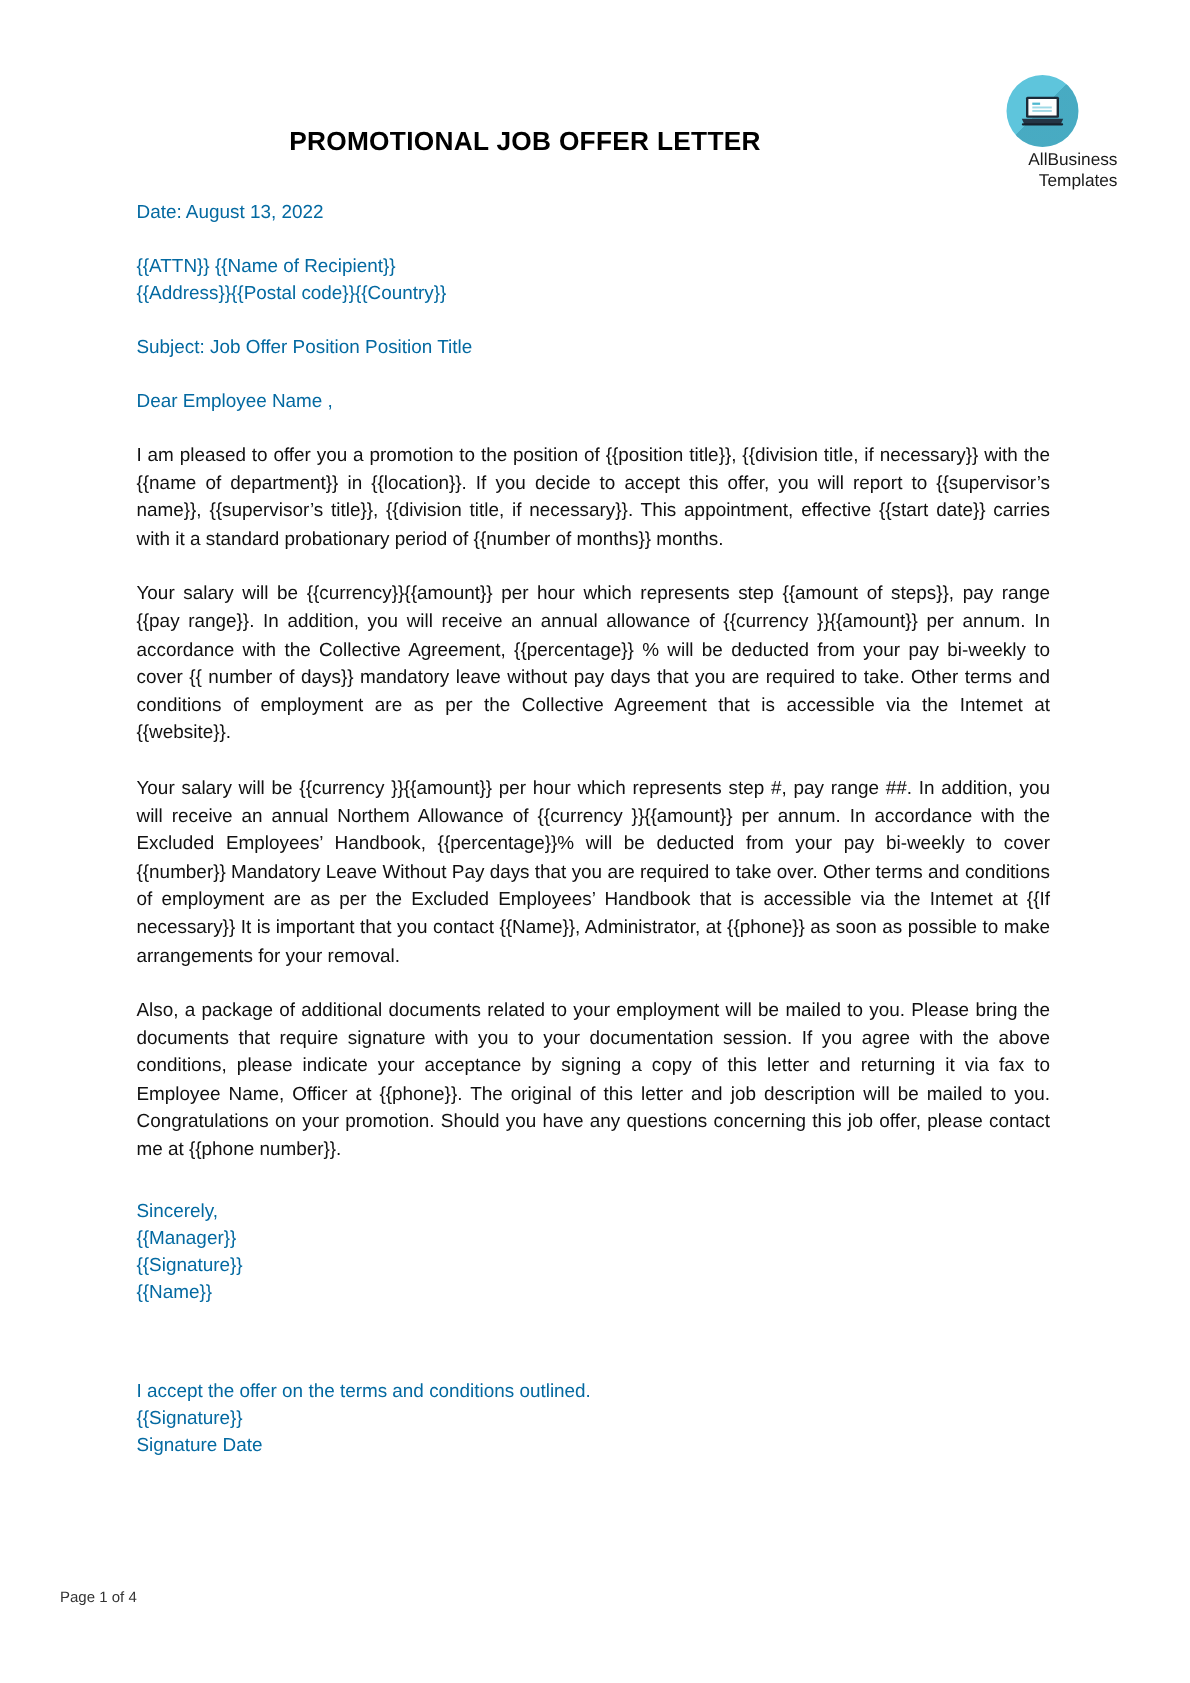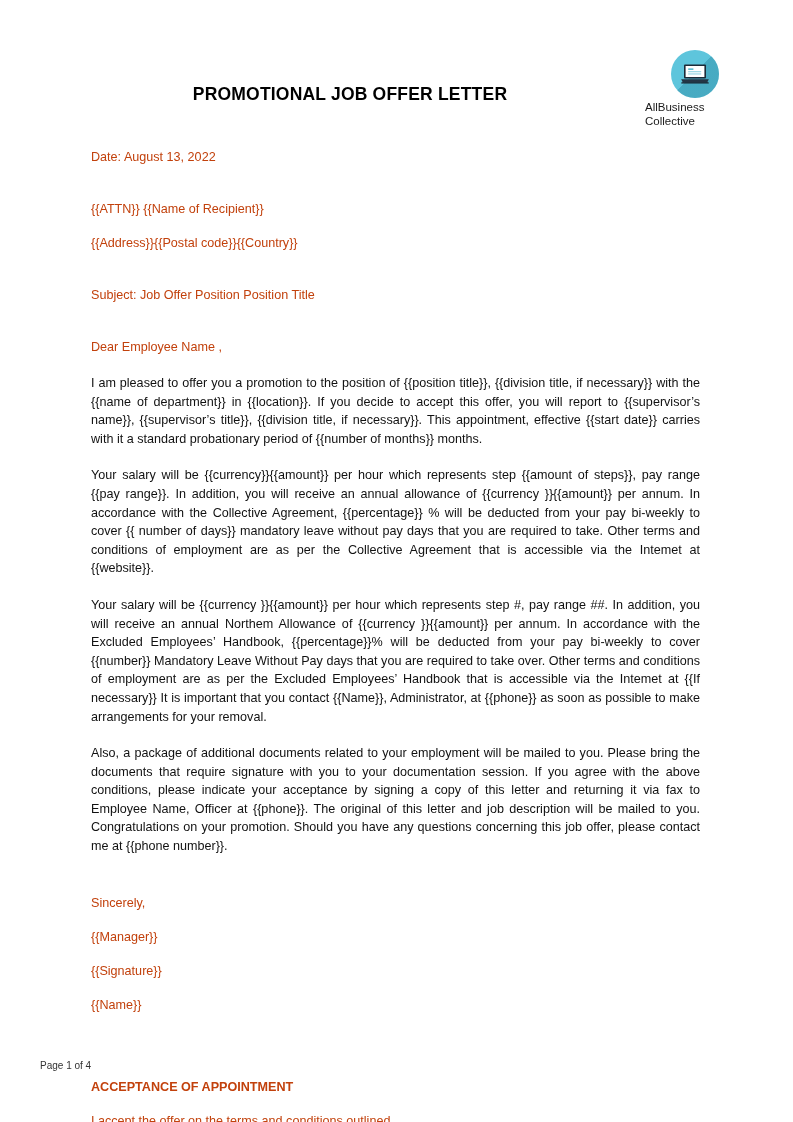--- a/index.html
+++ b/index.html
@@ -22,21 +22,21 @@
     height: 1122px;
     background: #ffffff;
   }
 
   
   .logo-block {
     position: absolute;
     top: 50px;
     left: 645px;
     width: 100px;
-    text-align: left;
+    text-align: right;
   }
   .logo-mark {
     width: 48px;
     height: 48px;
     margin: 0 auto 3px auto;
     border-radius: 50%;
     background: #5ec5dc;
     position: relative;
     overflow: hidden;
   }
@@ -76,22 +76,21 @@
   .body-area {
     position: absolute;
     left: 91px;
     top: 132px;
     width: 609px;
   }
 
   .line {
     font-size: 12.6px;
     line-height: 18px;
-    color: #c2410c;
-    margin-top: 16px;
+    color: #0369a1;
   }
   .para {
     font-size: 12.6px;
     line-height: 18.6px;
     text-align: justify;
     color: #111;
     margin: 0;
   }
   .gap-sm { height: 18px; }
   .gap-md { height: 18px; }
@@ -124,21 +123,21 @@
         <rect x="5.6" y="3" width="18.8" height="11" fill="#ffffff"></rect>
         <rect x="8.2" y="5.4" width="5.2" height="1.5" fill="#4fb8cf"></rect>
         <rect x="8.2" y="8" width="13" height="1.3" fill="#9fd9e6"></rect>
         <rect x="8.2" y="10.3" width="13" height="1.3" fill="#9fd9e6"></rect>
         <path d="M1.2 16.2 H28.8 L27.2 19.6 H2.8 Z" fill="#243545"></path>
         <rect x="1.2" y="19.2" width="27.6" height="1.4" rx="0.7" fill="#16212c"></rect>
       </svg>
     </div>
     <div class="logo-text">
       <div>AllBusiness</div>
-      <div>Collective</div>
+      <div>Templates</div>
     </div>
   </div>
 
   <div class="doc-title">PROMOTIONAL JOB OFFER LETTER</div>
 
   <div class="body-area">
 
     <div class="line">Date:  August 13, 2022</div>
     <div class="gap-md"></div>
 
@@ -165,21 +164,20 @@
     <div class="gap-lg"></div>
 
     <div class="line">Sincerely,</div>
     <div class="line">{{Manager}}</div>
     <div class="line">{{Signature}}</div>
     <div class="line">{{Name}}</div>
 
     <div class="gap-xl"></div>
     <div class="gap-sm"></div>
 
-    <div class="line bold">ACCEPTANCE OF APPOINTMENT</div>
     <div class="line">I accept the offer on the terms and conditions outlined.</div>
     <div class="line">{{Signature}}</div>
     <div class="line">Signature Date</div>
 
   </div>
 
   <div class="footer">Page 1 of 4</div>
 
 </div>
 

